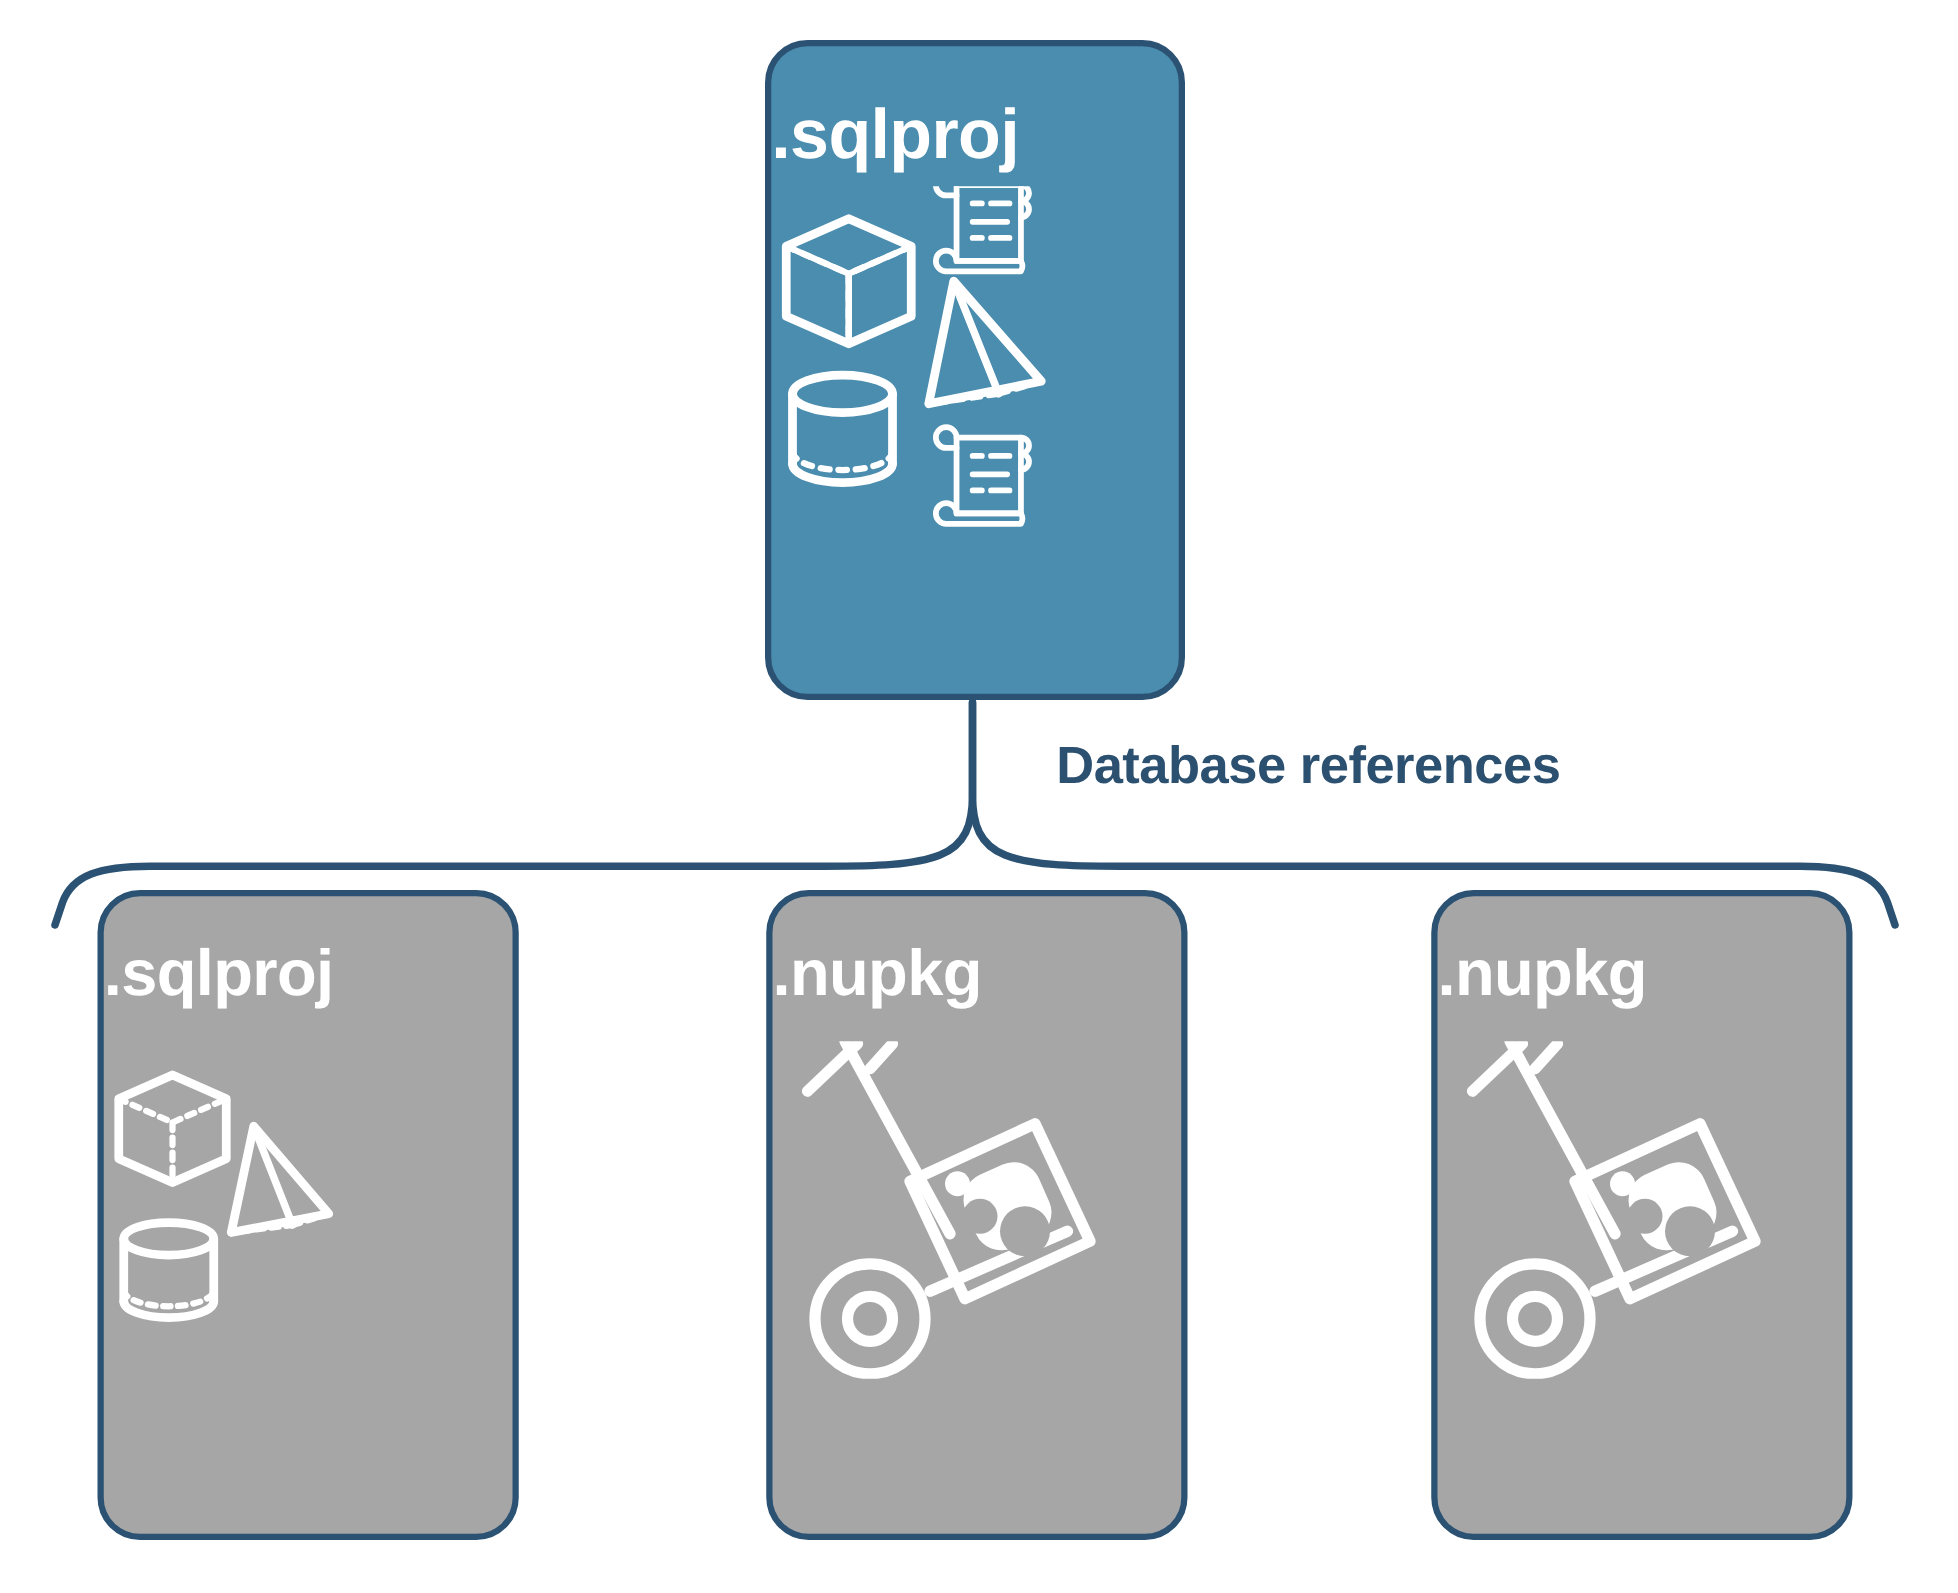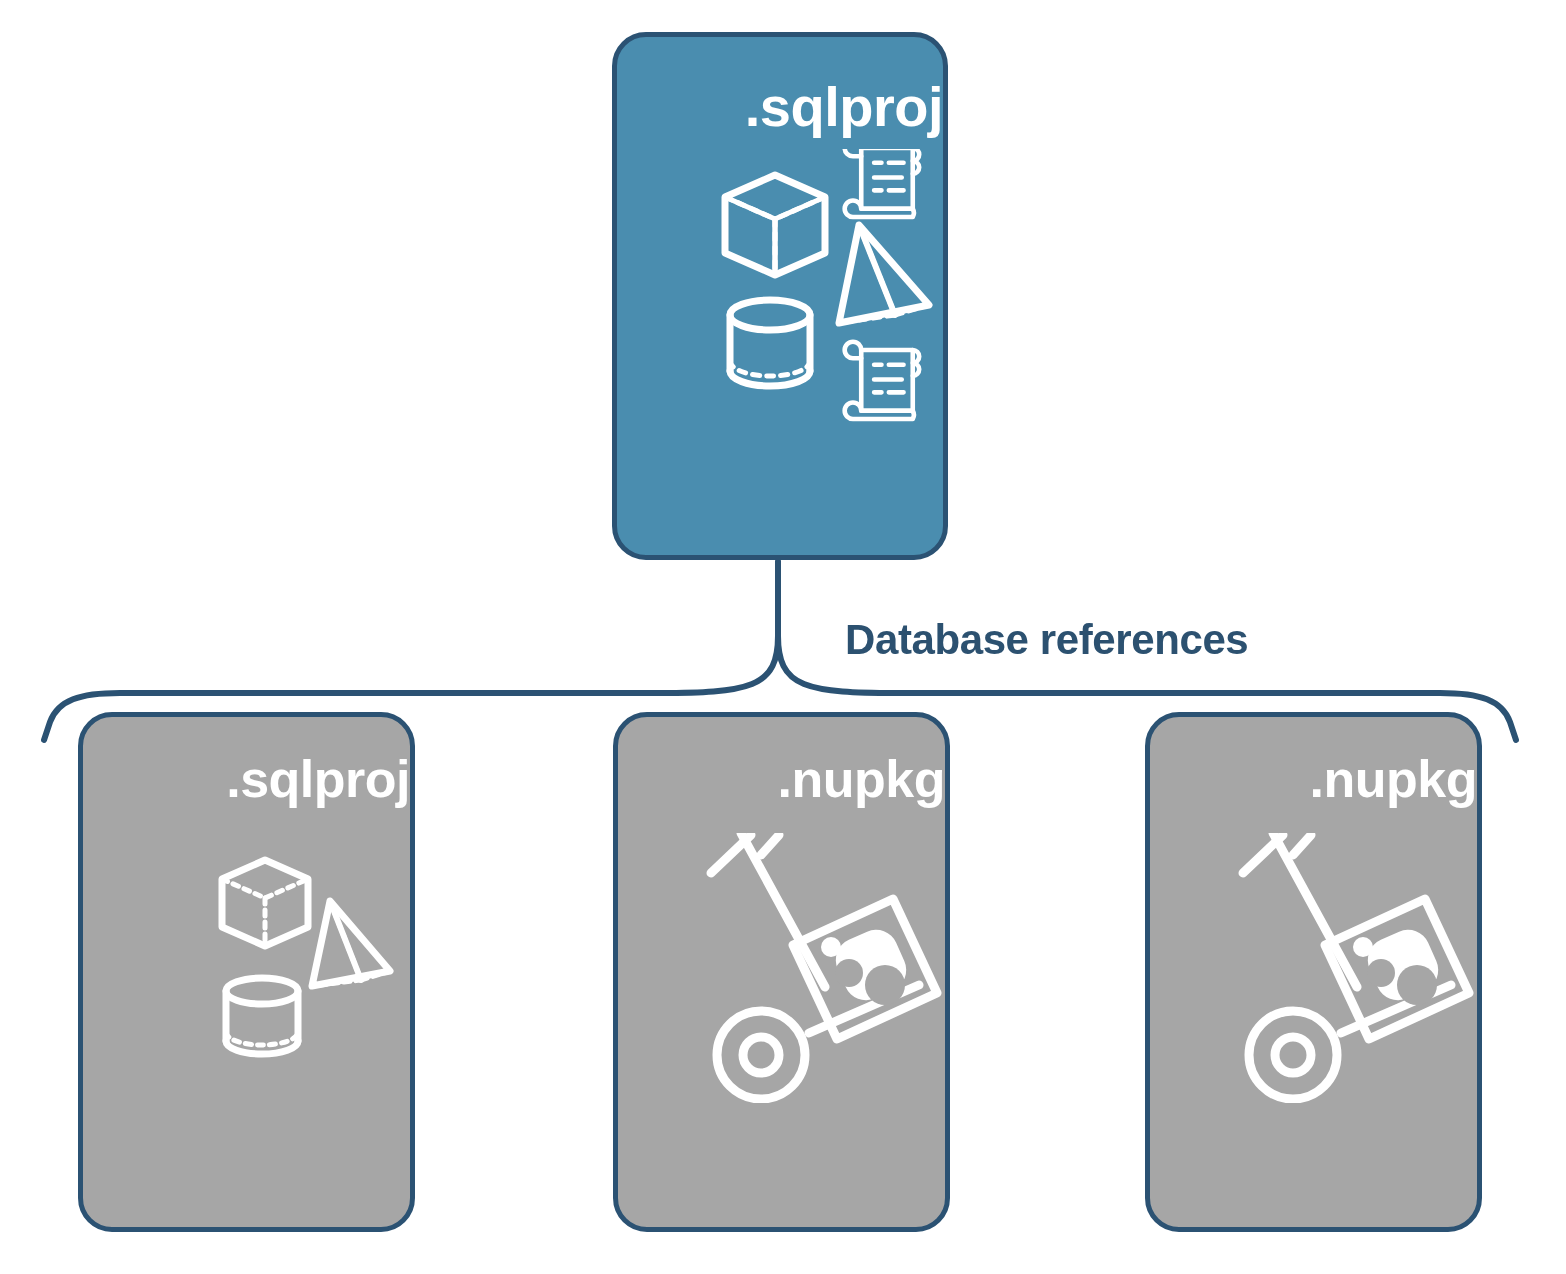--- a/index.html
+++ b/index.html
@@ -19,21 +19,21 @@
   }
 
   
   .node {
     position: absolute;
     box-sizing: border-box;
     border: 5px solid #2b5273;
     border-radius: 34px;
     display: flex;
     flex-direction: column;
-    align-items: flex-end;
+    align-items: flex-start;
   }
   .node.primary  { background: #4a8daf; }
   .node.secondary{ background: #a6a6a6; }
 
   .node-title {
     color: #ffffff;
     font-weight: bold;
     letter-spacing: -0.5px;
     line-height: 1;
     white-space: nowrap;
@@ -131,21 +131,21 @@
              L44 740" fill="none" stroke="#2b5273" stroke-width="6" stroke-linecap="round"></path>
     <path d="M778 562
              L778 636
              C778 660 784 676 804 684
              C824 692 856 693 896 693
              L1440 693
              C1480 693 1502 700 1510 722
              L1516 740" fill="none" stroke="#2b5273" stroke-width="6" stroke-linecap="round"></path>
   </svg>
 
-  <div class="brace-label" style="left:845px; top:616px;">Database references</div>
+  <div class="brace-label" style="left:845px; top:588px;">Database references</div>
 
   <div class="node secondary" style="left:78px; top:712px; width:337px; height:520px;">
 
     <div class="node-title">.sqlproj</div>
 
     <div class="node-icon" style="width:200px; height:240px; margin-top:36px;">
       <svg width="200" height="240" viewBox="0 0 200 240" fill="none" stroke="#ffffff" stroke-width="5" stroke-linecap="round" stroke-linejoin="round">
 
         <g>
           <path d="M12 38 L55 19 L98 38 L98 86 L55 105 L12 86 Z" stroke-width="7"></path>

